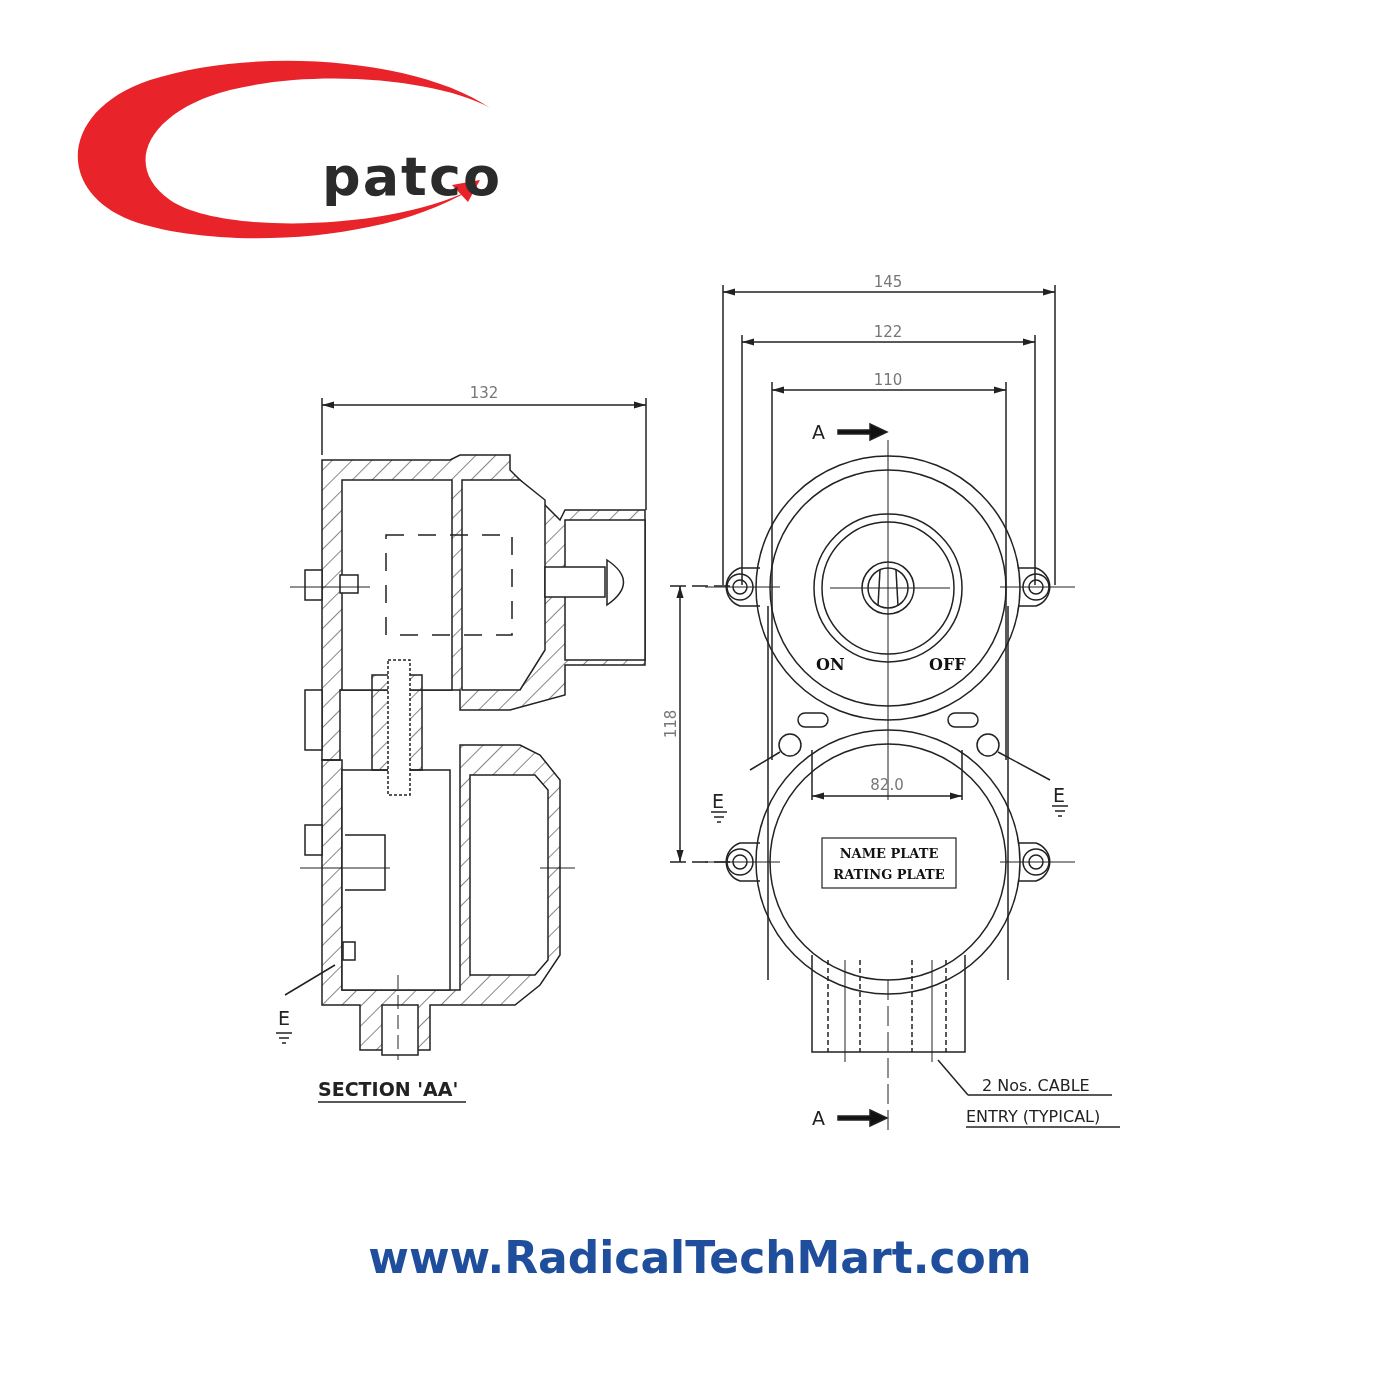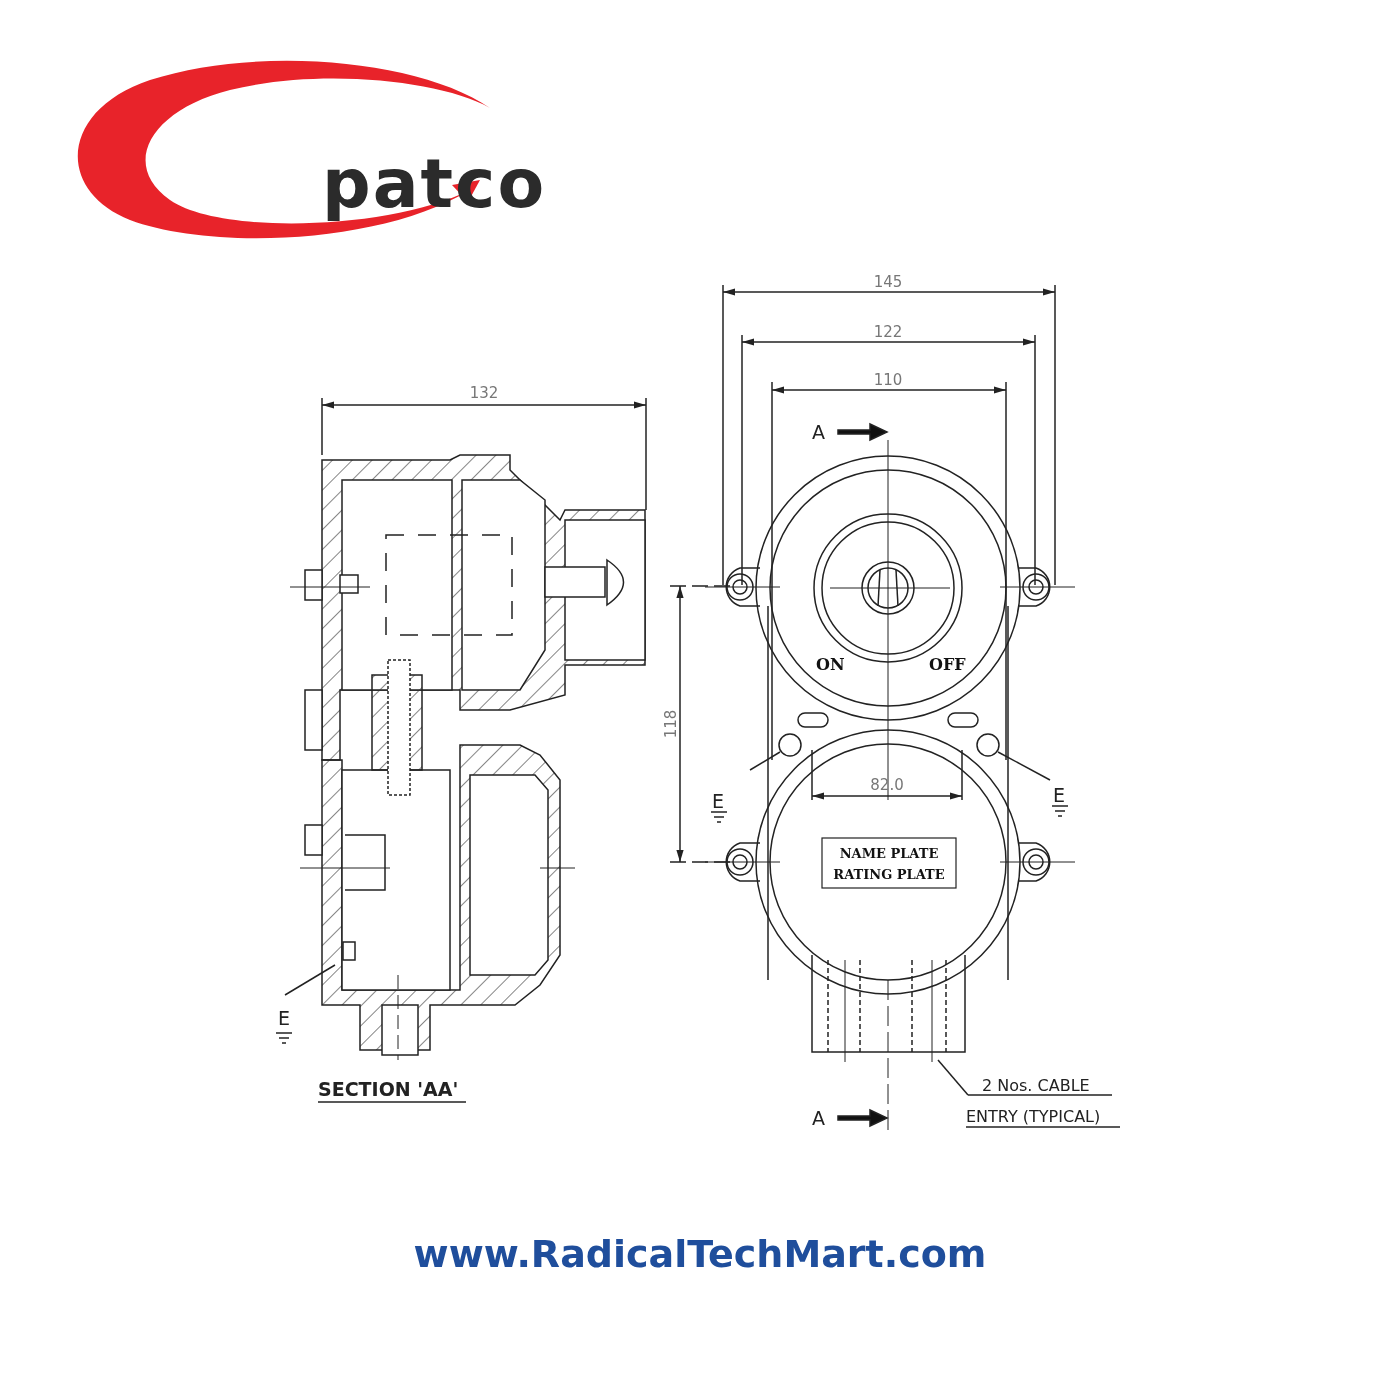--- a/index.html
+++ b/index.html
@@ -1,24 +1,24 @@
 <!DOCTYPE html>
 <html><head>
 <meta charset="utf-8">
 <style>
   html,body{margin:0;padding:0;background:#fff;}
   body{width:1400px;height:1400px;position:relative;overflow:hidden;font-family:"Liberation Sans",sans-serif;}
   .abs{position:absolute;}
   #logo{left:60px;top:50px;width:520px;height:200px;}
-  .logo-text{position:absolute;left:262px;top:100px;font-family:"DejaVu Sans",sans-serif;font-weight:bold;font-size:68px;color:#2b2b2b;letter-spacing:2px;line-height:1;}
+  .logo-text{position:absolute;left:262px;top:100px;font-family:"DejaVu Sans",sans-serif;font-weight:bold;font-size:54px;color:#2b2b2b;letter-spacing:2px;line-height:1;}
   #drawing{left:0;top:0;width:1400px;height:1400px;}
   .dim{font-family:"DejaVu Sans",sans-serif;font-size:15px;fill:#777;}
   .lbl{font-family:"DejaVu Sans",sans-serif;font-size:19px;fill:#222;}
   .serifb{font-family:"DejaVu Serif",serif;font-weight:bold;fill:#111;}
-  #footer{left:0;top:1232px;width:1400px;text-align:center;font-family:"DejaVu Sans",sans-serif;font-weight:bold;font-size:38px;color:#1f4e9c;letter-spacing:0px;}
+  #footer{left:0;top:1232px;width:1400px;text-align:center;font-family:"DejaVu Sans",sans-serif;font-weight:bold;font-size:44px;color:#1f4e9c;letter-spacing:0px;}
 </style>
 </head>
 <body>
 
 <div id="logo" class="abs">
   <svg width="520" height="200" viewBox="0 0 520 200">
     <path d="M430,58 C360,10 200,-5 90,30 C0,60 -5,140 70,170 C150,200 320,195 410,140 C330,180 160,185 110,150 C60,115 90,60 170,40 C260,18 380,30 430,58 Z" fill="#e8232a"></path>
     <polygon points="392,135 420,130 408,152" fill="#e8232a"></polygon>
   </svg>
   <div class="logo-text">patco</div>

